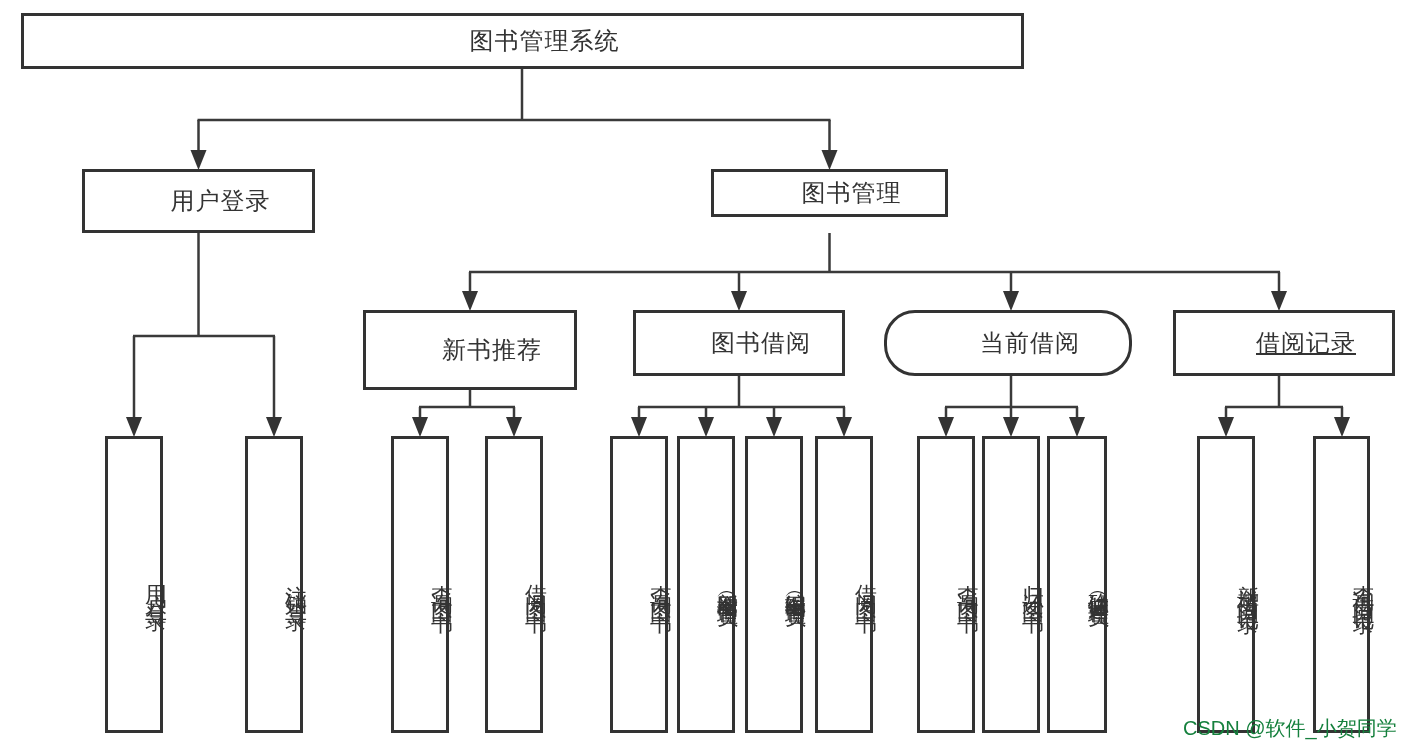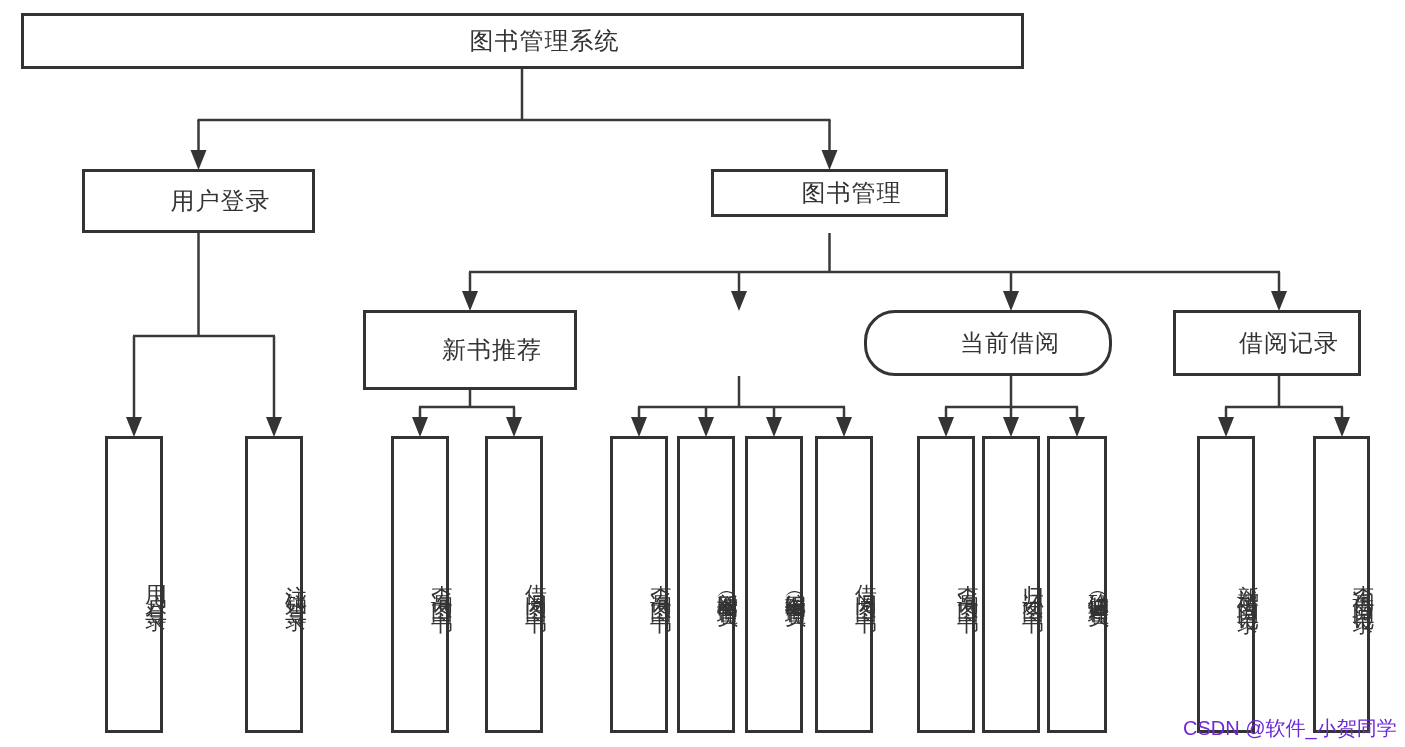--- a/index.html
+++ b/index.html
@@ -44,21 +44,21 @@
     letter-spacing: 9px;
     line-height: 1;
   }
   .vbox span.ls6 { letter-spacing: 6px; }
   .vbox span.ls2 { letter-spacing: 2px; font-size: 21px; }
   .watermark {
     position: absolute;
     left: 1183px;
     top: 715px;
     font-size: 20px;
-    color: #6d28d9;
+    color: #15803d;
     white-space: nowrap;
     z-index: 5;
   }
 </style>
 </head>
 <body>
 
 <div class="stage">
 
   <svg class="connectors" width="1405" height="747" viewBox="0 0 1405 747">
@@ -133,24 +133,27 @@
   <div class="box hbox" style="left:82px; top:169px; width:233px; height:64px;">
     <span>用户登录</span>
   </div>
   <div class="box hbox" style="left:711px; top:169px; width:237px; height:48px;">
     <span>图书管理</span>
   </div>
 
   <div class="box hbox" style="left:363px; top:310px; width:214px; height:80px;">
     <span>新书推荐</span>
   </div>
-  <div class="box hbox" style="left:864px; top:310px; width:248px; height:66px;border-radius:31px;">
+  <div class="box hbox" style="left:633px; top:310px; width:212px; height:66px;">
+    <span>图书借阅</span>
+  </div>
+  <div class="box hbox" style="left:884px; top:310px; width:248px; height:66px;border-radius:31px;">
     <span>当前借阅</span>
   </div>
-  <div class="box hbox" style="left:1173px; top:310px; width:188px; height:66px;">
+  <div class="box hbox" style="left:1173px; top:310px; width:222px; height:66px;text-decoration:underline;">
     <span>借阅记录</span>
   </div>
 
   <div class="box vbox" style="left:105px; top:436px; width:58px; height:297px;">
     <span>用户登录</span>
   </div>
   <div class="box vbox" style="left:245px; top:436px; width:58px; height:297px;">
     <span>注销登录</span>
   </div>
 

